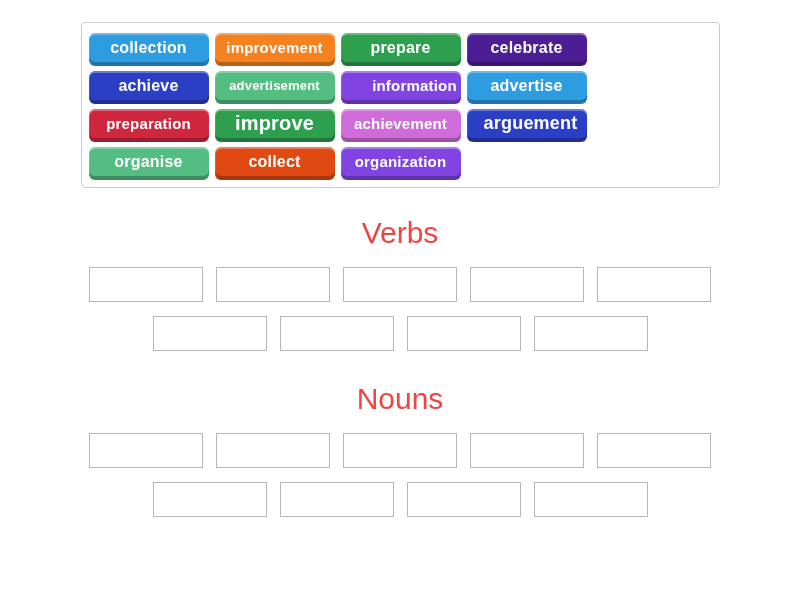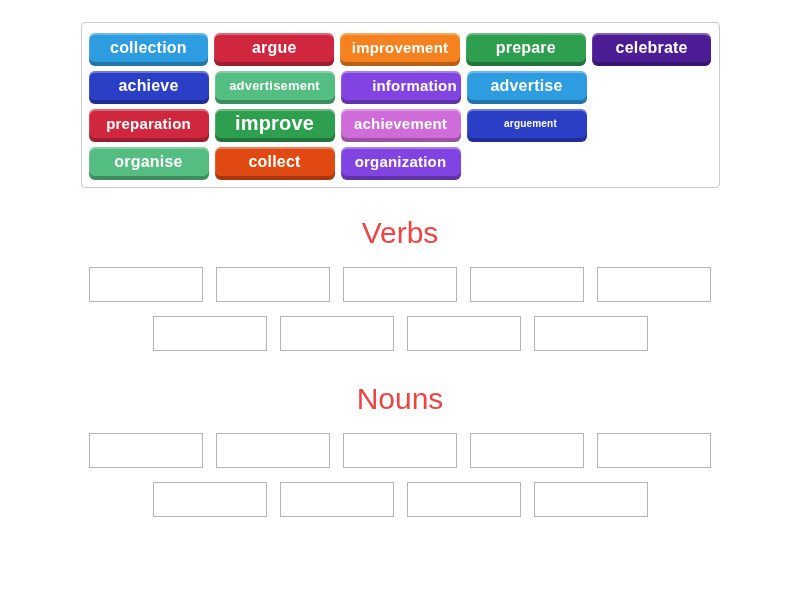--- a/index.html
+++ b/index.html
@@ -68,36 +68,35 @@
     background: #ffffff;
     border: 1px solid #b6b6b6;
   }
 </style>
 </head>
 <body>
 
 <div class="bank">
     <div class="bank-row">
       <div class="tile" style="background: rgb(45, 156, 224); font-size: 16px;">collection</div>
-      <div class="tile" style="background: rgb(208, 39, 63); font-size: 16px;">argue</div>
       <div class="tile" style="background: rgb(245, 130, 31); font-size: 15px;">improvement</div>
       <div class="tile" style="background: rgb(46, 158, 79); font-size: 16px;">prepare</div>
       <div class="tile" style="background: #4c1d95; font-size: 16px;">celebrate</div>
     </div>
     <div class="bank-row">
       <div class="tile" style="background: rgb(42, 62, 198); font-size: 16px;">achieve</div>
       <div class="tile" style="background: rgb(83, 189, 130); font-size: 13px;">advertisement</div>
       <div class="tile" style="background: rgb(129, 68, 226); font-size: 15px; padding-left: 28px;">information</div>
       <div class="tile" style="background: rgb(45, 156, 224); font-size: 16px;">advertise</div>
     </div>
     <div class="bank-row">
       <div class="tile" style="background: rgb(208, 39, 63); font-size: 15px;">preparation</div>
       <div class="tile" style="background: rgb(46, 158, 79); font-size: 20px;">improve</div>
       <div class="tile" style="background: rgb(208, 108, 217); font-size: 15px;">achievement</div>
-      <div class="tile" style="background: rgb(42, 62, 198); font-size: 10px; padding-left: 8px;">arguement</div>
+      <div class="tile" style="background: rgb(42, 62, 198); font-size: 18px; padding-left: 8px;">arguement</div>
     </div>
     <div class="bank-row">
       <div class="tile" style="background: rgb(83, 189, 130); font-size: 16px;">organise</div>
       <div class="tile" style="background: rgb(224, 74, 18); font-size: 16px;">collect</div>
       <div class="tile" style="background: rgb(129, 68, 226); font-size: 15px;">organization</div>
     </div>
   </div>
 
 <h2 class="group-title verbs">Verbs</h2>
 <div>

